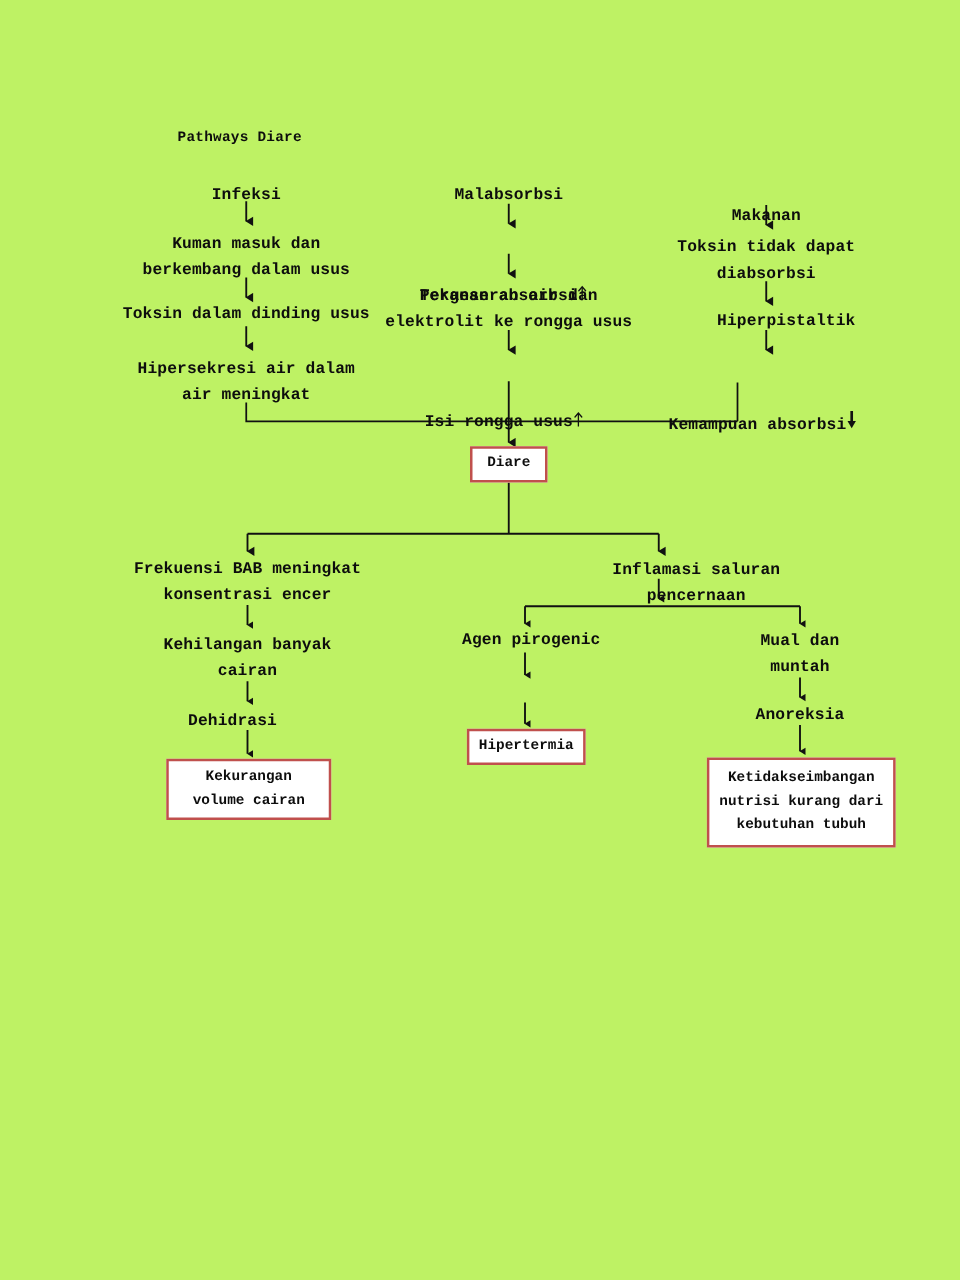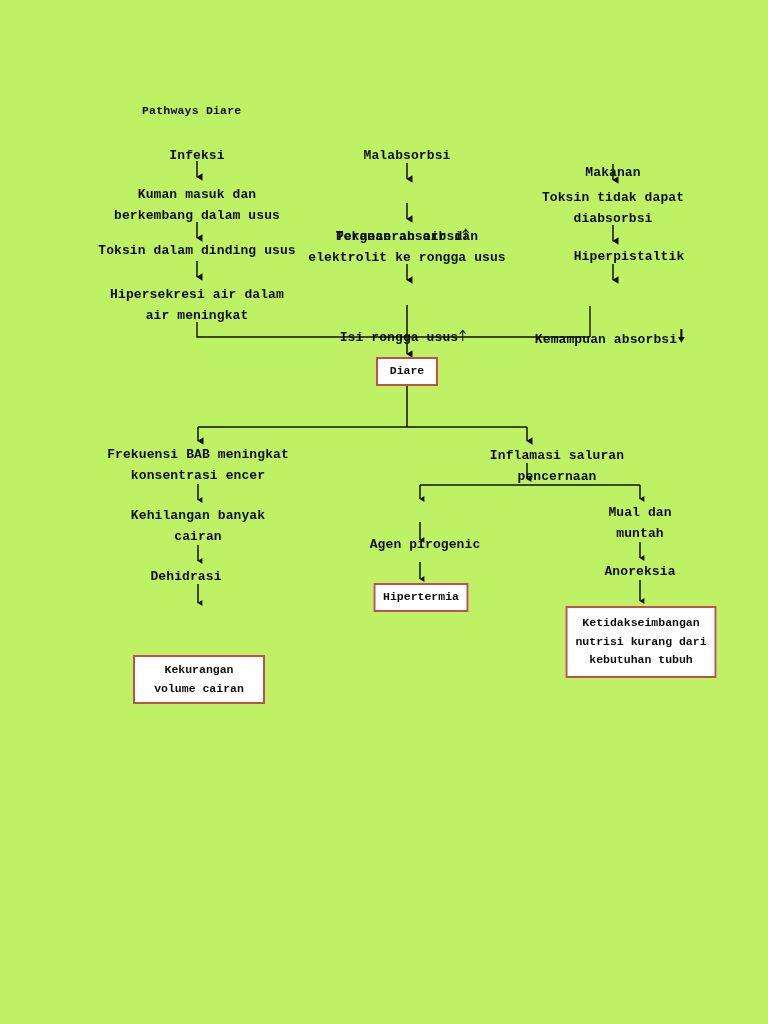--- a/index.html
+++ b/index.html
@@ -166,26 +166,26 @@
         </svg></span>
   </div>
 
   <div class="box" style="left:407px; top:357px; width:62px; height:29px;">Diare</div>
 
   <div class="node" style="left:198px; top:444px;">Frekuensi BAB meningkat
 konsentrasi encer</div>
   <div class="node" style="left:198px; top:505px;">Kehilangan banyak
 cairan</div>
   <div class="node" style="left:186px; top:566px;">Dehidrasi</div>
-  <div class="box" style="left:199px; top:607px; width:132px; height:49px;margin-top:48px;">Kekurangan
+  <div class="box" style="left:199px; top:607px; width:132px; height:49px;">Kekurangan
 volume cairan</div>
 
   <div class="node" style="left:557px; top:445px;">Inflamasi saluran pencernaan</div>
 
-  <div class="node" style="left:425px; top:501px;margin-top:33px;">Agen pirogenic</div>
+  <div class="node" style="left:425px; top:501px;">Agen pirogenic</div>
   <div class="node" style="left:424px; top:543px;">
     <span>Suhu tubuh</span><span class="inline-arrow">
       <svg viewBox="0 0 10 16" width="8" height="13">
           <g stroke="#111" stroke-width="1.3" fill="none">
             <line x1="5" y1="15" x2="5" y2="2"></line>
             <path d="M1.6,5.6 L5,1.6 L8.4,5.6" stroke-linecap="round"></path>
           </g>
         </svg></span>
   </div>
   <div class="box" style="left:421px; top:583px; width:95px; height:29px;">Hipertermia</div>

